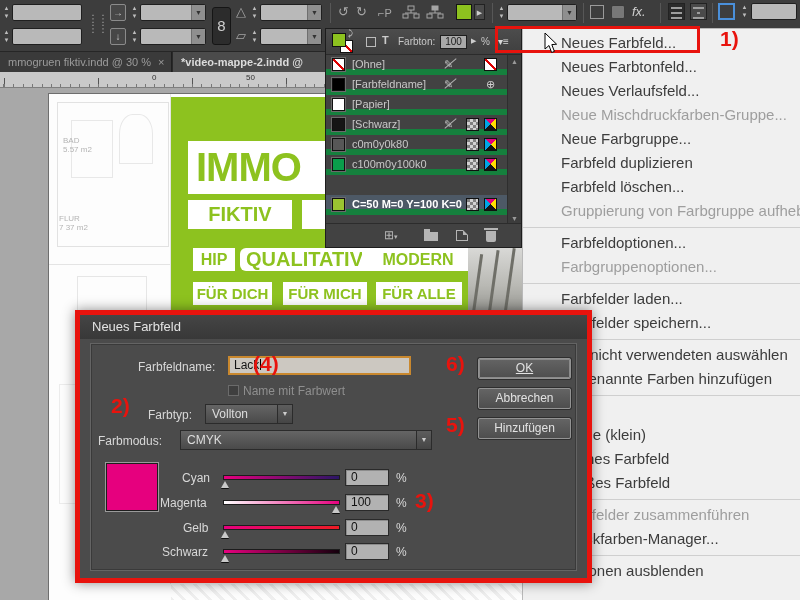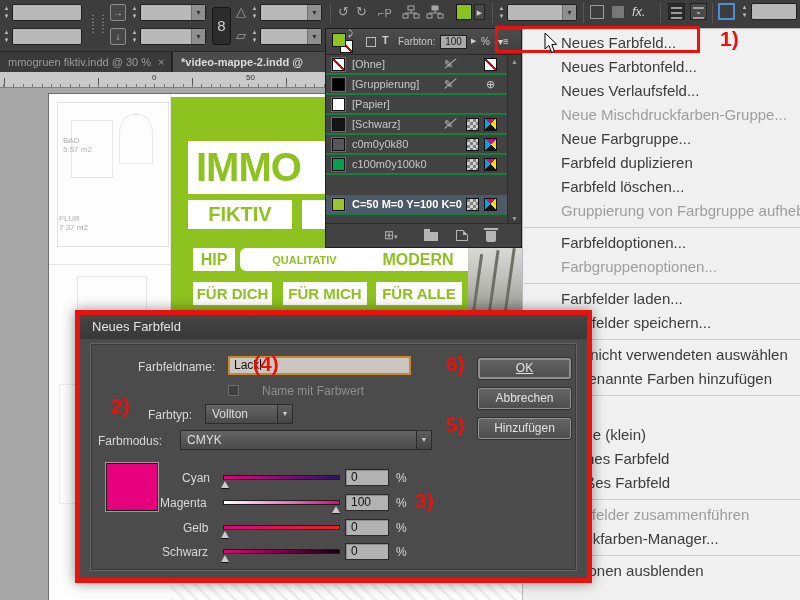--- a/index.html
+++ b/index.html
@@ -45,21 +45,21 @@
   .photo{position:absolute;left:419px;top:150px;width:55px;height:75px;background:linear-gradient(180deg,#dcdcda 0%,#b9b9b4 55%,#8f8f8a 100%);}
   .photo i{position:absolute;background:#6f6f68;}
 
   
   .panel{left:325px;top:28px;width:197px;height:220px;background:#424242;border:1px solid #1d1d1d;z-index:5;font-size:11px;color:#c8c8c8;}
   .phead{position:absolute;left:0;top:0;width:100%;height:26px;background:linear-gradient(#4c4c4c,#3f3f3f);border-bottom:1px solid #2b2b2b;}
   .proxy-f{position:absolute;left:6px;top:4px;width:14px;height:14px;border:1px solid #111;z-index:2;}
   .proxy-s{position:absolute;left:14px;top:11px;width:13px;height:13px;border:1px solid #111;background:
       linear-gradient(45deg,transparent 43%,#d00 43% 57%,transparent 57%),#fff;}
   .swaparrow{position:absolute;left:22px;top:0px;font-size:8px;color:#ccc;}
-  .srow{position:absolute;left:0;width:183px;height:20px;border-bottom:2px solid #15803d;}
+  .srow{position:absolute;left:0;width:183px;height:20px;border-bottom:6px solid #15803d;}
   .srow.selrow{background:#4d5966;color:#fff;font-weight:bold;}
   .chip{position:absolute;left:6px;top:3px;width:13px;height:13px;border:1px solid #101010;box-shadow:0 0 0 1px #6b6b6b;}
   .chip.nonechip{background:linear-gradient(45deg,transparent 43%,#d00 43% 57%,transparent 57%),#fff !important;}
   .sname{position:absolute;left:26px;top:3px;white-space:nowrap;}
   .icn{position:absolute;top:3px;width:13px;height:13px;}
   .noedit{font-size:11px;color:#b5b5b5;line-height:13px;}
   .noedit::after{content:"";position:absolute;left:-1px;top:5px;width:15px;height:1px;background:#b5b5b5;transform:rotate(-40deg);}
   .checker{background:repeating-conic-gradient(#d2d2d2 0 25%,#7f7f7f 0 50%) 0 0/6px 6px;border:1px solid #101010;}
   .cmyk{border:1px solid #101010;background:conic-gradient(from -45deg,#e6007e 0 25%,#ffe000 25% 50%,#151515 50% 75%,#00a5e5 75%);}
   .nonebadge{background:linear-gradient(45deg,transparent 43%,#d00 43% 57%,transparent 57%),#fff;border:1px solid #101010;}
@@ -135,21 +135,21 @@
         <div class="wbox" style="left:17px;top:44px;width:290px;height:53px;font-size:40px;color:#8dc21f;letter-spacing:-1px;justify-content:flex-start;padding-left:8px;">
             <span>IMMO</span>
           </div>
         <div class="wbox" style="left:17px;top:103px;width:104px;height:29px;font-size:20px;color:#8dc21f;">
             <span>FIKTIV</span>
           </div>
         <div class="wbox" style="left:131px;top:103px;width:90px;height:29px;"></div>
         <div class="wbox" style="left:22px;top:151px;width:42px;height:23px;font-size:16px;color:#8dc21f;">
             <span>HIP</span>
           </div>
-        <div class="wbox" style="left:69px;top:151px;width:129px;height:23px;font-size:11px;color:#8dc21f;border-radius:6px;">
+        <div class="wbox" style="left:69px;top:151px;width:129px;height:23px;font-size:20px;color:#8dc21f;border-radius:6px;">
             <span>QUALITATIV</span>
           </div>
         <div class="wbox" style="left:191px;top:151px;width:112px;height:23px;font-size:16px;color:#8dc21f;">
             <span>MODERN</span>
           </div>
         <div class="wbox" style="left:22px;top:185px;width:79px;height:23px;font-size:15px;color:#8dc21f;">
             <span>FÜR DICH</span>
           </div>
         <div class="wbox" style="left:205px;top:185px;width:86px;height:23px;font-size:15px;color:#8dc21f;">
             <span>FÜR ALLE</span>
@@ -266,21 +266,21 @@
     </div>
 
     <div class="srow" style="top:26px;">
       <div class="chip nonechip" style="background:#ffffff"></div>
       <div class="sname">[Ohne]</div>
       <div class="icn noedit" style="left:118px;">✎</div>
       <div class="icn nonebadge" style="left:158px;"></div>
     </div>
     <div class="srow" style="top:46px;">
       <div class="chip" style="background:#000000"></div>
-      <div class="sname">[Gruppierung]</div>
+      <div class="sname">[Farbfeldname]</div>
       <div class="icn noedit" style="left:118px;">✎</div>
       <div class="icn regicon" style="left:158px;">⊕</div>
     </div>
     <div class="srow" style="top:66px;text-align:center;">
       <div class="chip" style="background:#ffffff"></div>
       <div class="sname">[Papier]</div>
     </div>
     <div class="srow" style="top:86px;">
       <div class="chip" style="background:#151515"></div>
       <div class="sname">[Schwarz]</div>
@@ -351,21 +351,21 @@
   </div>
 
   <div class="ab dialog">
     <div class="dtitle">Neues Farbfeld</div>
     <div class="dgroup"></div>
 
     <div class="dlab" style="left:58px;top:45px;">Farbfeldname:</div>
     <div class="fakein"><span>Lack</span><span class="caret"></span></div>
 
     <div class="chk"></div>
-    <div class="dlab dim" style="left:182px;top:69px;">Name mit Farbwert</div>
+    <div class="dlab dim" style="left:163px;top:69px;">Name mit Farbwert</div>
 
     <div class="dlab" style="left:68px;top:93px;">Farbtyp:</div>
     <div class="ddown" style="left:125px;top:89px;width:88px;"><span>Vollton</span><span class="da">▼</span></div>
 
     <div class="dlab" style="left:18px;top:119px;">Farbmodus:</div>
     <div class="ddown" style="left:100px;top:115px;width:252px;"><span>CMYK</span><span class="da">▼</span></div>
 
     <div class="well" style="background:#e6007e;"></div>
 
     <div class="dlab" style="left:102px;top:156px;">Cyan</div>

